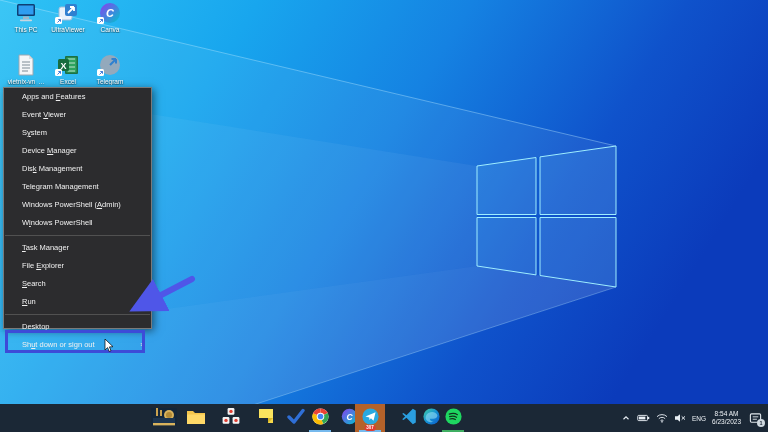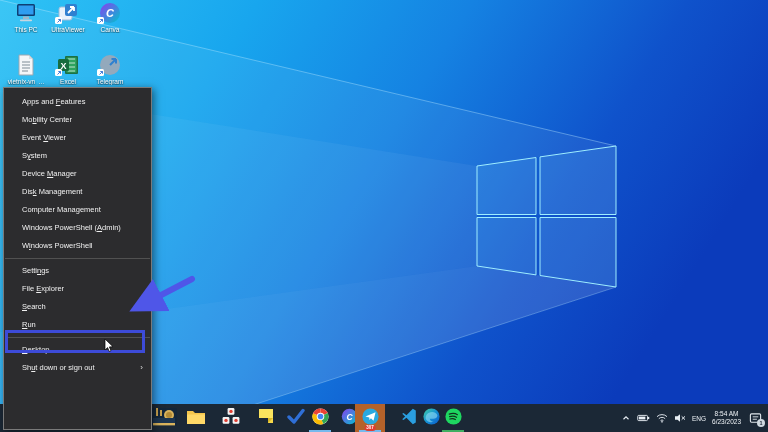--- a/index.html
+++ b/index.html
@@ -8,21 +8,21 @@
   .wallpaper{position:absolute;inset:0;z-index:1;}
 
   
   .desktop-icons{position:absolute;left:0;top:2px;z-index:5;}
   .dicon{position:absolute;width:44px;text-align:center;cursor:default;}
   .dicon .art{position:relative;width:26px;height:22px;margin:0 auto 2px auto;display:flex;align-items:center;justify-content:center;}
   .dicon .lbl{font-size:6.5px;color:#fff;text-shadow:0 1px 2px rgba(0,0,0,.9);line-height:7px;white-space:nowrap;overflow:hidden;text-overflow:ellipsis;max-width:44px;}
   .shortcut-ovl{position:absolute;left:0;bottom:0;width:7px;height:7px;background:#fff;border-radius:1.5px;display:flex;align-items:center;justify-content:center;}
 
   
-  .ctx-menu{position:absolute;left:3px;top:87px;width:149px;height:343px;background:#2c2c2e;border:1px solid #7a7a7a;z-index:30;padding-top:5px;box-shadow:2px 2px 8px rgba(0,0,0,.5);}
+  .ctx-menu{position:absolute;left:3px;top:87px;width:149px;height:242px;background:#2c2c2e;border:1px solid #7a7a7a;z-index:30;box-shadow:2px 2px 8px rgba(0,0,0,.5);}
   .ctx-item{height:18px;line-height:18px;padding-left:18px;font-size:7.5px;color:#f0f0f0;position:relative;cursor:default;white-space:nowrap;}
   .ctx-item u{text-decoration:underline;}
   .ctx-item .sub{position:absolute;right:8px;top:0;font-size:8px;color:#ddd;}
   .ctx-sep{height:1px;background:#515151;margin:3px 1px;}
 
   
   .hl-box{position:absolute;left:5px;top:330px;width:140px;height:23px;border:3px solid #3d4bd8;z-index:40;}
   .anno{position:absolute;inset:0;z-index:45;pointer-events:none;}
   .cursor{position:absolute;left:104px;top:339px;z-index:50;pointer-events:none;}
 
@@ -294,30 +294,29 @@
             <rect x="1.5" y="2" width="11" height="9" rx="1.2" fill="none" stroke="#dfe6ec" stroke-width="1.2"></rect>
             <path d="M4,5.2 H10 M4,7.8 H8.5" stroke="#dfe6ec" stroke-width="1"></path>
           </svg>
         <span class="ac-badge">1</span>
       </span>
     </div>
   </div>
 
   <div class="ctx-menu" id="ctx-menu">
       <div class="ctx-item">Apps and <u>F</u>eatures</div>
-      <div class="ctx-item">Mo<u>b</u>ility Center</div>
       <div class="ctx-item">Event <u>V</u>iewer</div>
       <div class="ctx-item">S<u>y</u>stem</div>
       <div class="ctx-item">Device <u>M</u>anager</div>
       <div class="ctx-item">Dis<u>k</u> Management</div>
-      <div class="ctx-item">Computer Management</div>
+      <div class="ctx-item">Telegram Management</div>
       <div class="ctx-item">Windows PowerShell (<u>A</u>dmin)</div>
       <div class="ctx-item">W<u>i</u>ndows PowerShell</div>
       <div class="ctx-sep"></div>
-      <div class="ctx-item">Setti<u>n</u>gs</div>
+      <div class="ctx-item"><u>T</u>ask Manager</div>
       <div class="ctx-item">File <u>E</u>xplorer</div>
       <div class="ctx-item"><u>S</u>earch</div>
       <div class="ctx-item"><u>R</u>un</div>
       <div class="ctx-sep"></div>
       <div class="ctx-item"><u>D</u>esktop</div>
       <div class="ctx-item">Sh<u>u</u>t down or sign out<span class="sub">›</span></div>
     </div>
 
   <div class="hl-box"></div>
   <svg class="anno" viewBox="0 0 768 432">

